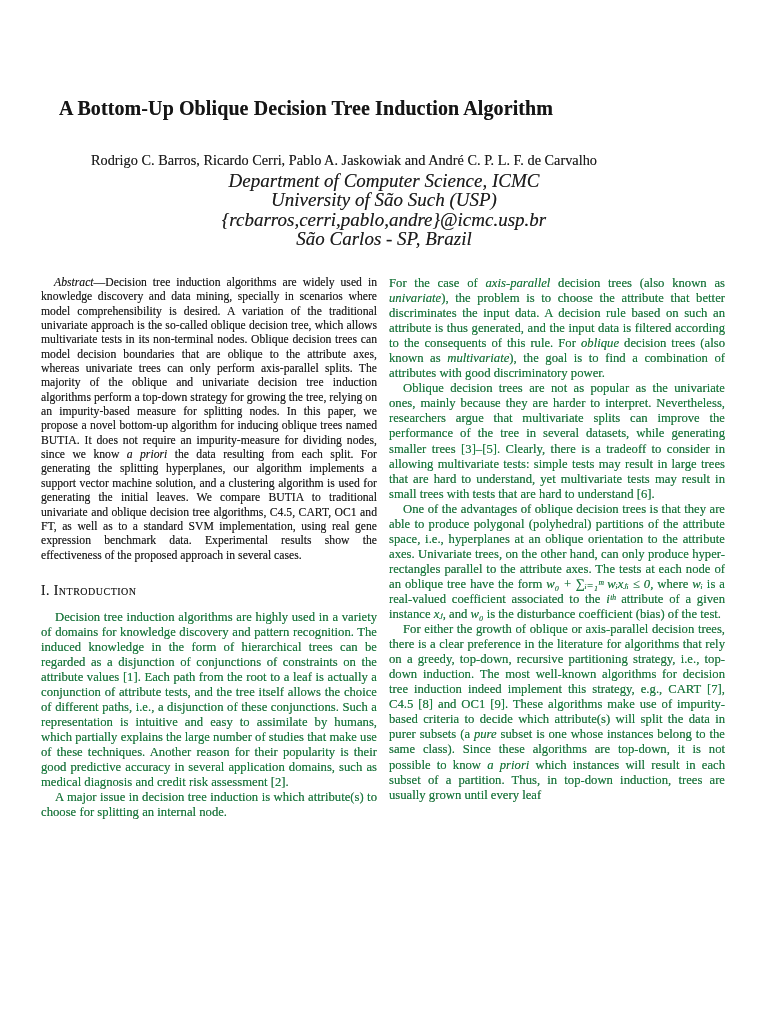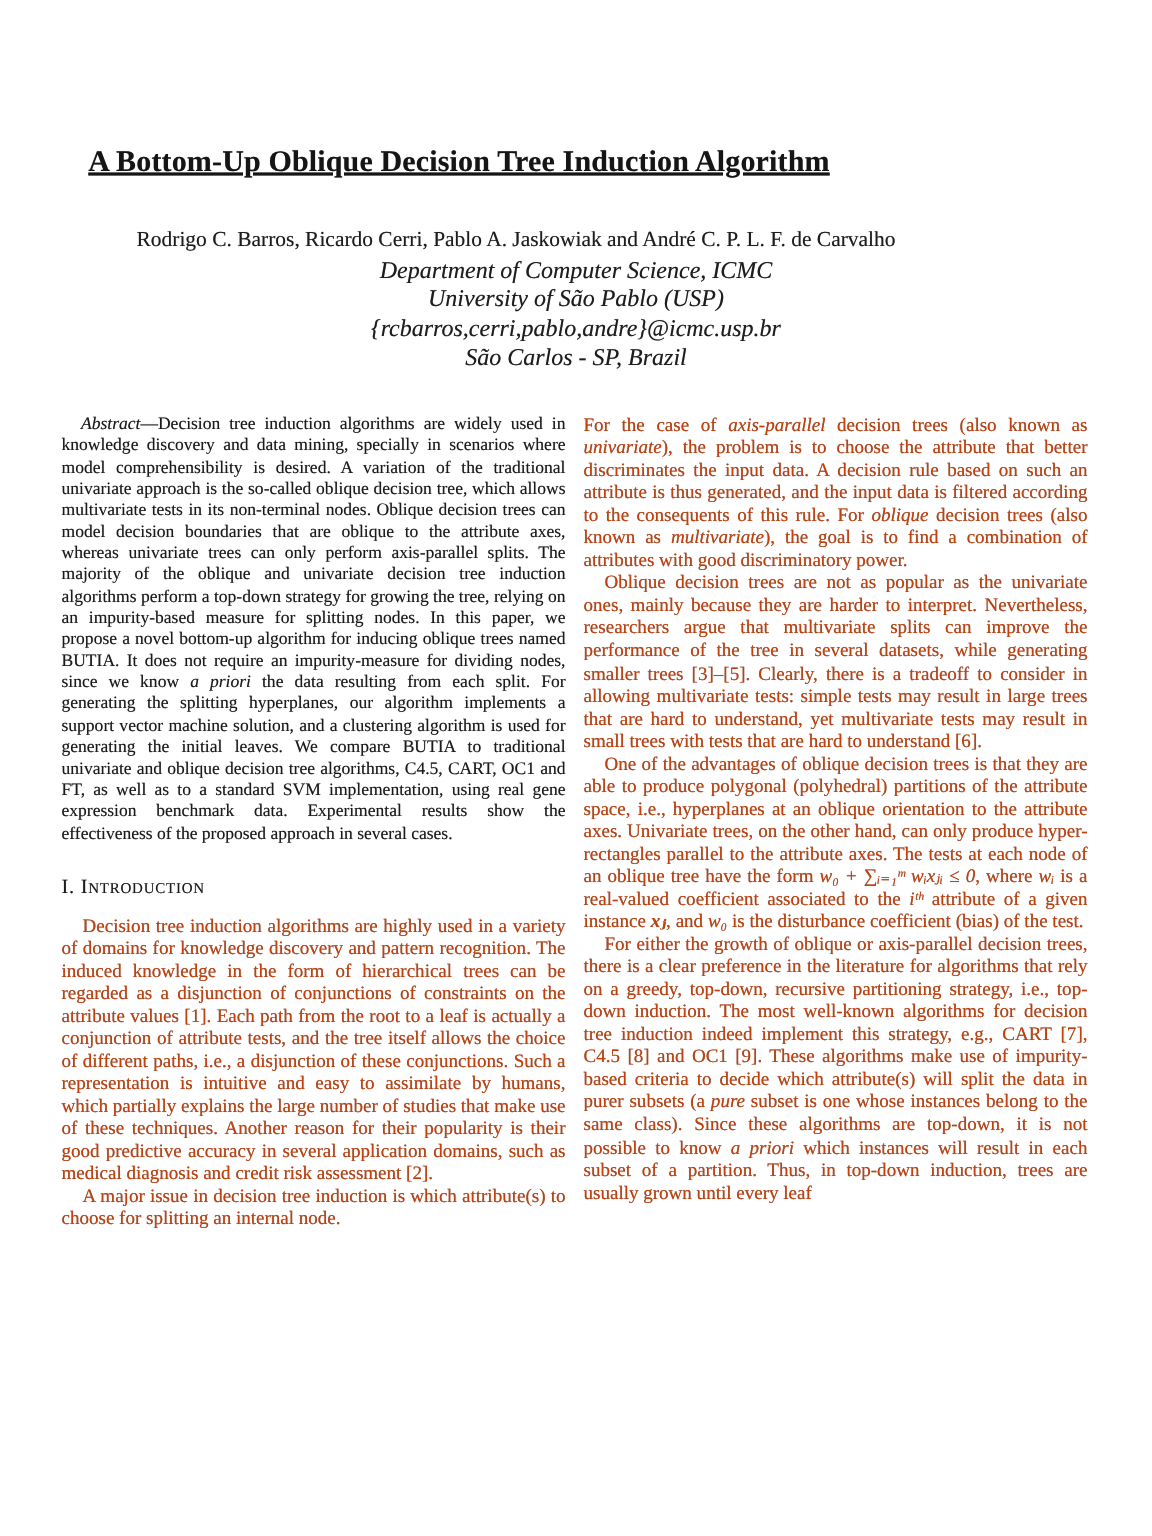--- a/index.html
+++ b/index.html
@@ -21,38 +21,37 @@
     position: absolute;
     top: 97px;
     left: 0;
     width: 612px;
     margin: 0;
     text-align: center;
     font-size: 20px;
     font-weight: 700;
     color: #151515;
     letter-spacing: 0.1px;
-    text-decoration: underline;
   }
   .byline {
     position: absolute;
     top: 152px;
     left: 0;
     width: 688px;
     text-align: center;
     font-size: 14.3px;
   }
   .affil {
     position: absolute;
     top: 171px;
     left: 0;
     width: 768px;
     text-align: center;
     font-style: italic;
-    font-size: 16px;
+    font-size: 19px;
     line-height: 19.3px;
   }
   .columns {
     position: absolute;
     top: 276px;
     left: 41px;
     width: 684px;
     display: flex;
     gap: 12px;
   }
@@ -76,38 +75,38 @@
     font-size: 13.6px;
     font-variant: small-caps;
     letter-spacing: 0.5px;
     color: #1b1b1b;
   }
   .bp {
     margin: 0;
     font-size: 12.7px;
     line-height: 15.05px;
     text-indent: 14px;
-    color: #c2410c;
+    color: #15803d;
   }
   .noind { text-indent: 0; }
   .it { font-style: italic; }
-  .bd { font-weight: 700; }
+  .bd { font-weight: 400; }
 </style>
 </head>
 <body>
 
 <div class="page">
 
   <h1 class="title">A Bottom-Up Oblique Decision Tree Induction Algorithm</h1>
 
   <div class="byline">Rodrigo C. Barros, Ricardo Cerri, Pablo A. Jaskowiak and André C. P. L. F. de Carvalho</div>
 
   <div class="affil">
     <div>Department of Computer Science, ICMC</div>
-    <div>University of São Pablo (USP)</div>
+    <div>University of São Such (USP)</div>
     <div>{rcbarros,cerri,pablo,andre}@icmc.usp.br</div>
     <div>São Carlos - SP, Brazil</div>
   </div>
 
   <div class="columns">
 
     <div class="col">
       <p class="abs"><span class="it">Abstract</span><span>—Decision tree induction algorithms are widely used in knowledge discovery and data mining, specially in scenarios where model comprehensibility is desired. A variation of the traditional univariate approach is the so-called oblique decision tree, which allows multivariate tests in its non-terminal nodes. Oblique decision trees can model decision boundaries that are oblique to the attribute axes, whereas univariate trees can only perform axis-parallel splits. The majority of the oblique and univariate decision tree induction algorithms perform a top-down strategy for growing the tree, relying on an impurity-based measure for splitting nodes. In this paper, we propose a novel bottom-up algorithm for inducing oblique trees named BUTIA. It does not require an impurity-measure for dividing nodes, since we know </span><span class="it">a priori</span><span> the data resulting from each split. For generating the splitting hyperplanes, our algorithm implements a support vector machine solution, and a clustering algorithm is used for generating the initial leaves. We compare BUTIA to traditional univariate and oblique decision tree algorithms, C4.5, CART, OC1 and FT, as well as to a standard SVM implementation, using real gene expression benchmark data. Experimental results show the effectiveness of the proposed approach in several cases.</span></p>
       <h2 class="sec">I. Introduction</h2>
       <p class="bp"><span>Decision tree induction algorithms are highly used in a variety of domains for knowledge discovery and pattern recognition. The induced knowledge in the form of hierarchical trees can be regarded as a disjunction of conjunctions of constraints on the attribute values [1]. Each path from the root to a leaf is actually a conjunction of attribute tests, and the tree itself allows the choice of different paths, i.e., a disjunction of these conjunctions. Such a representation is intuitive and easy to assimilate by humans, which partially explains the large number of studies that make use of these techniques. Another reason for their popularity is their good predictive accuracy in several application domains, such as medical diagnosis and credit risk assessment [2].</span></p>

